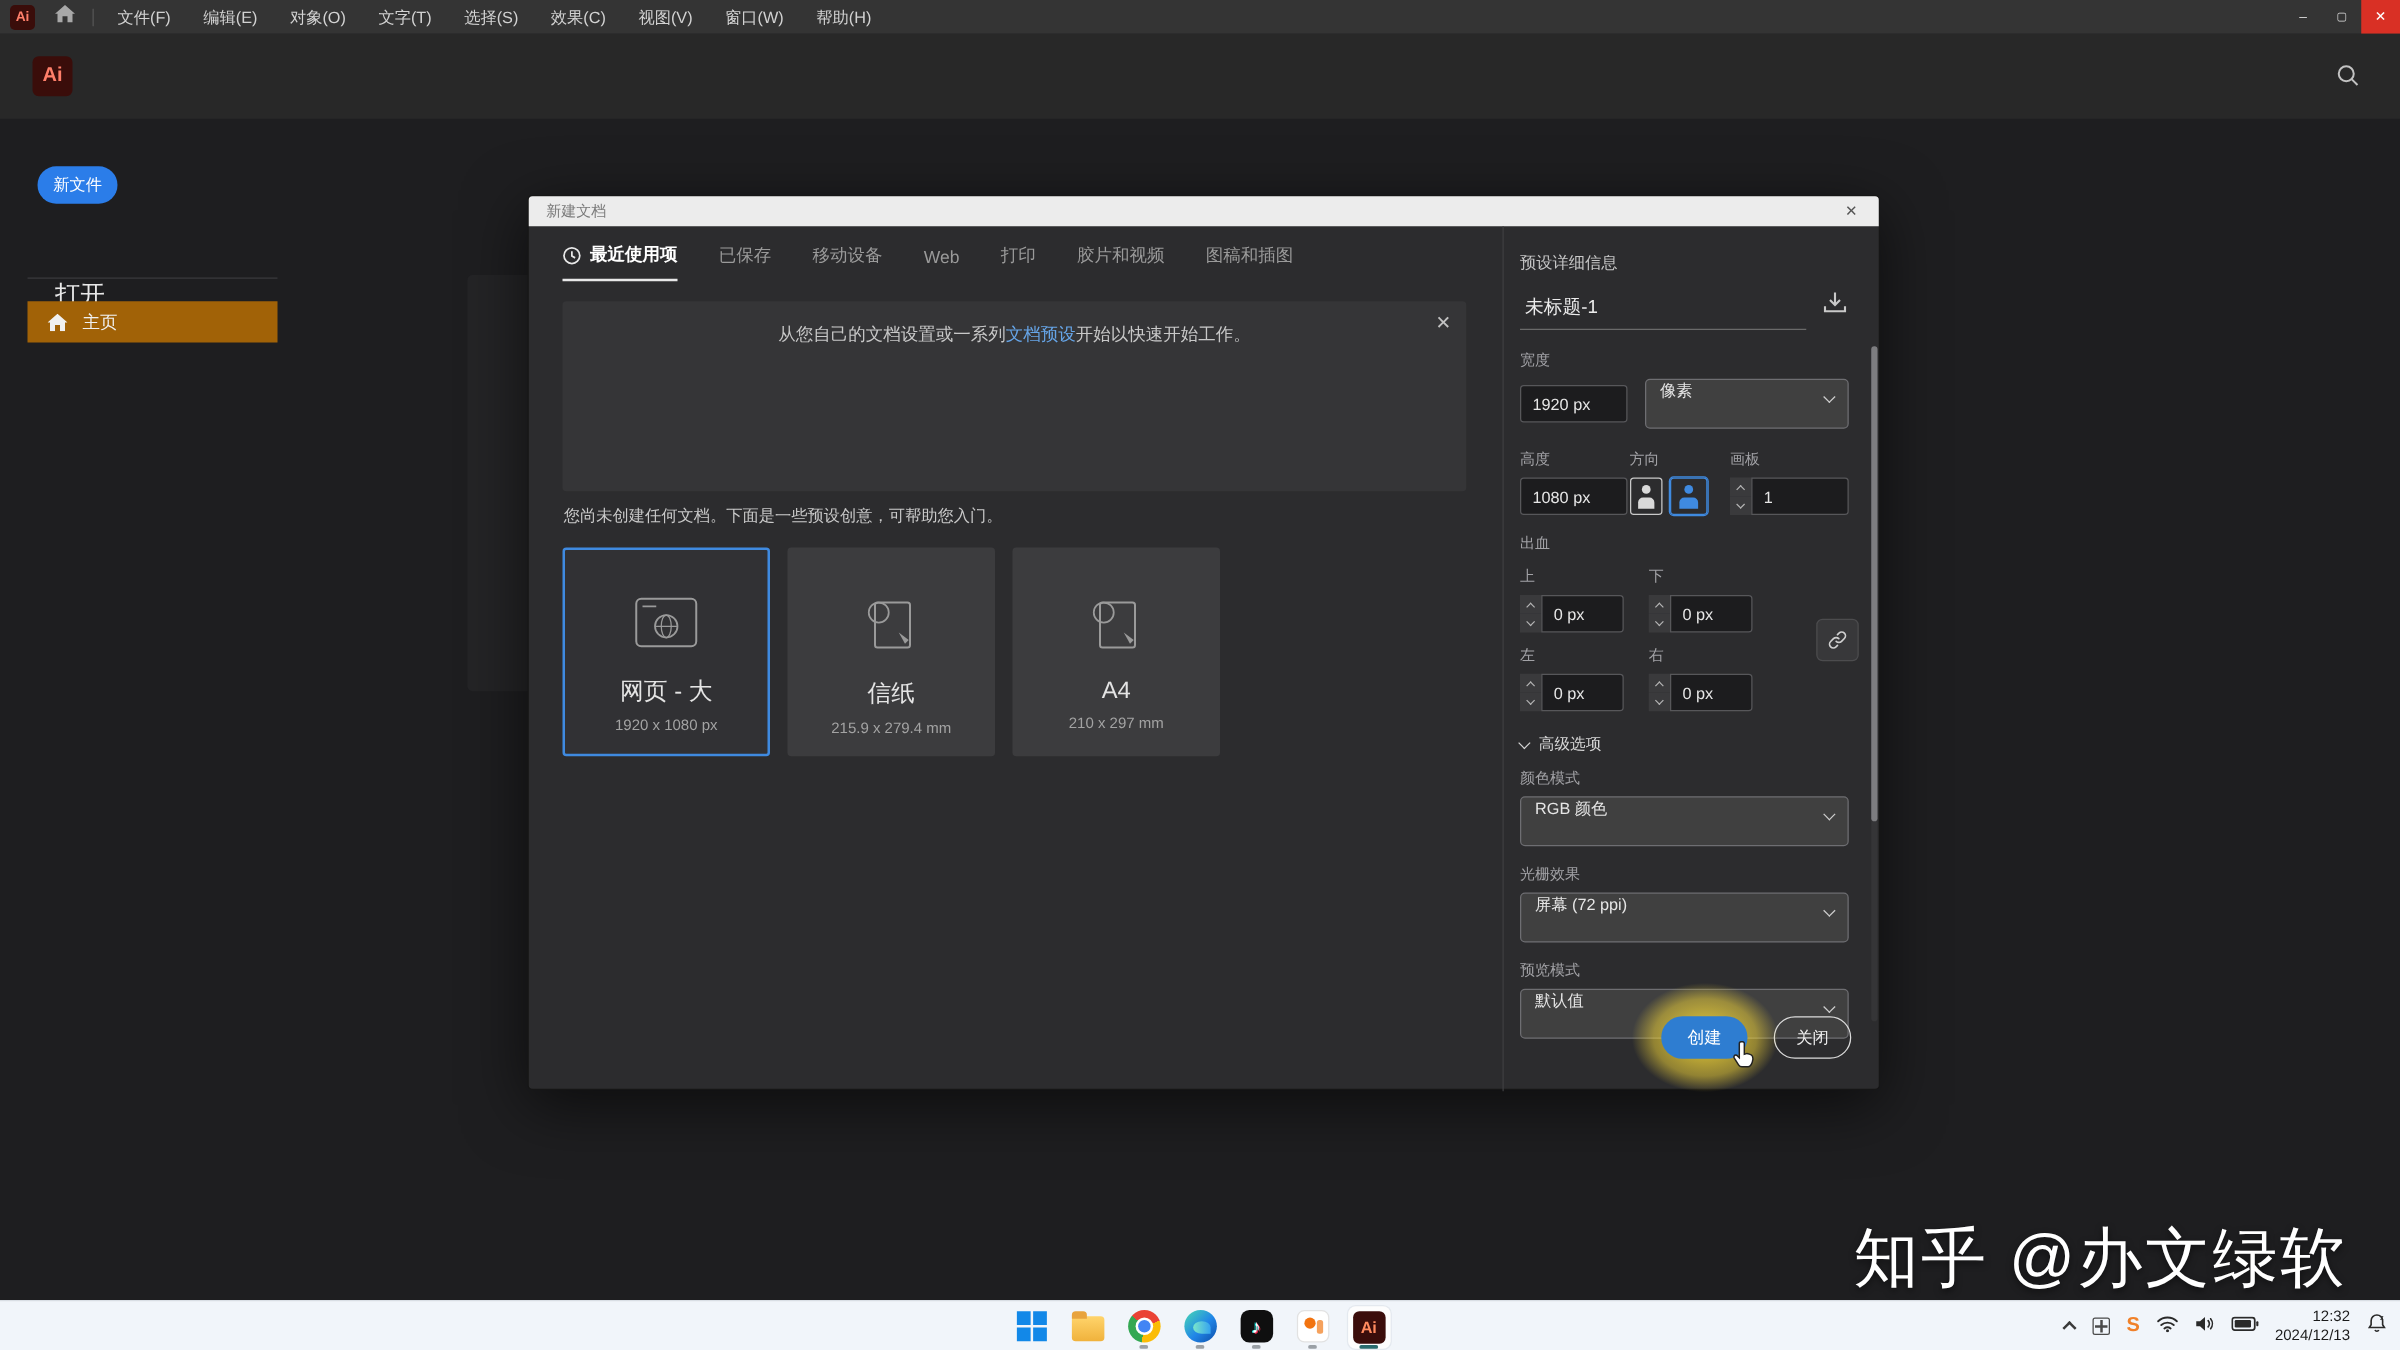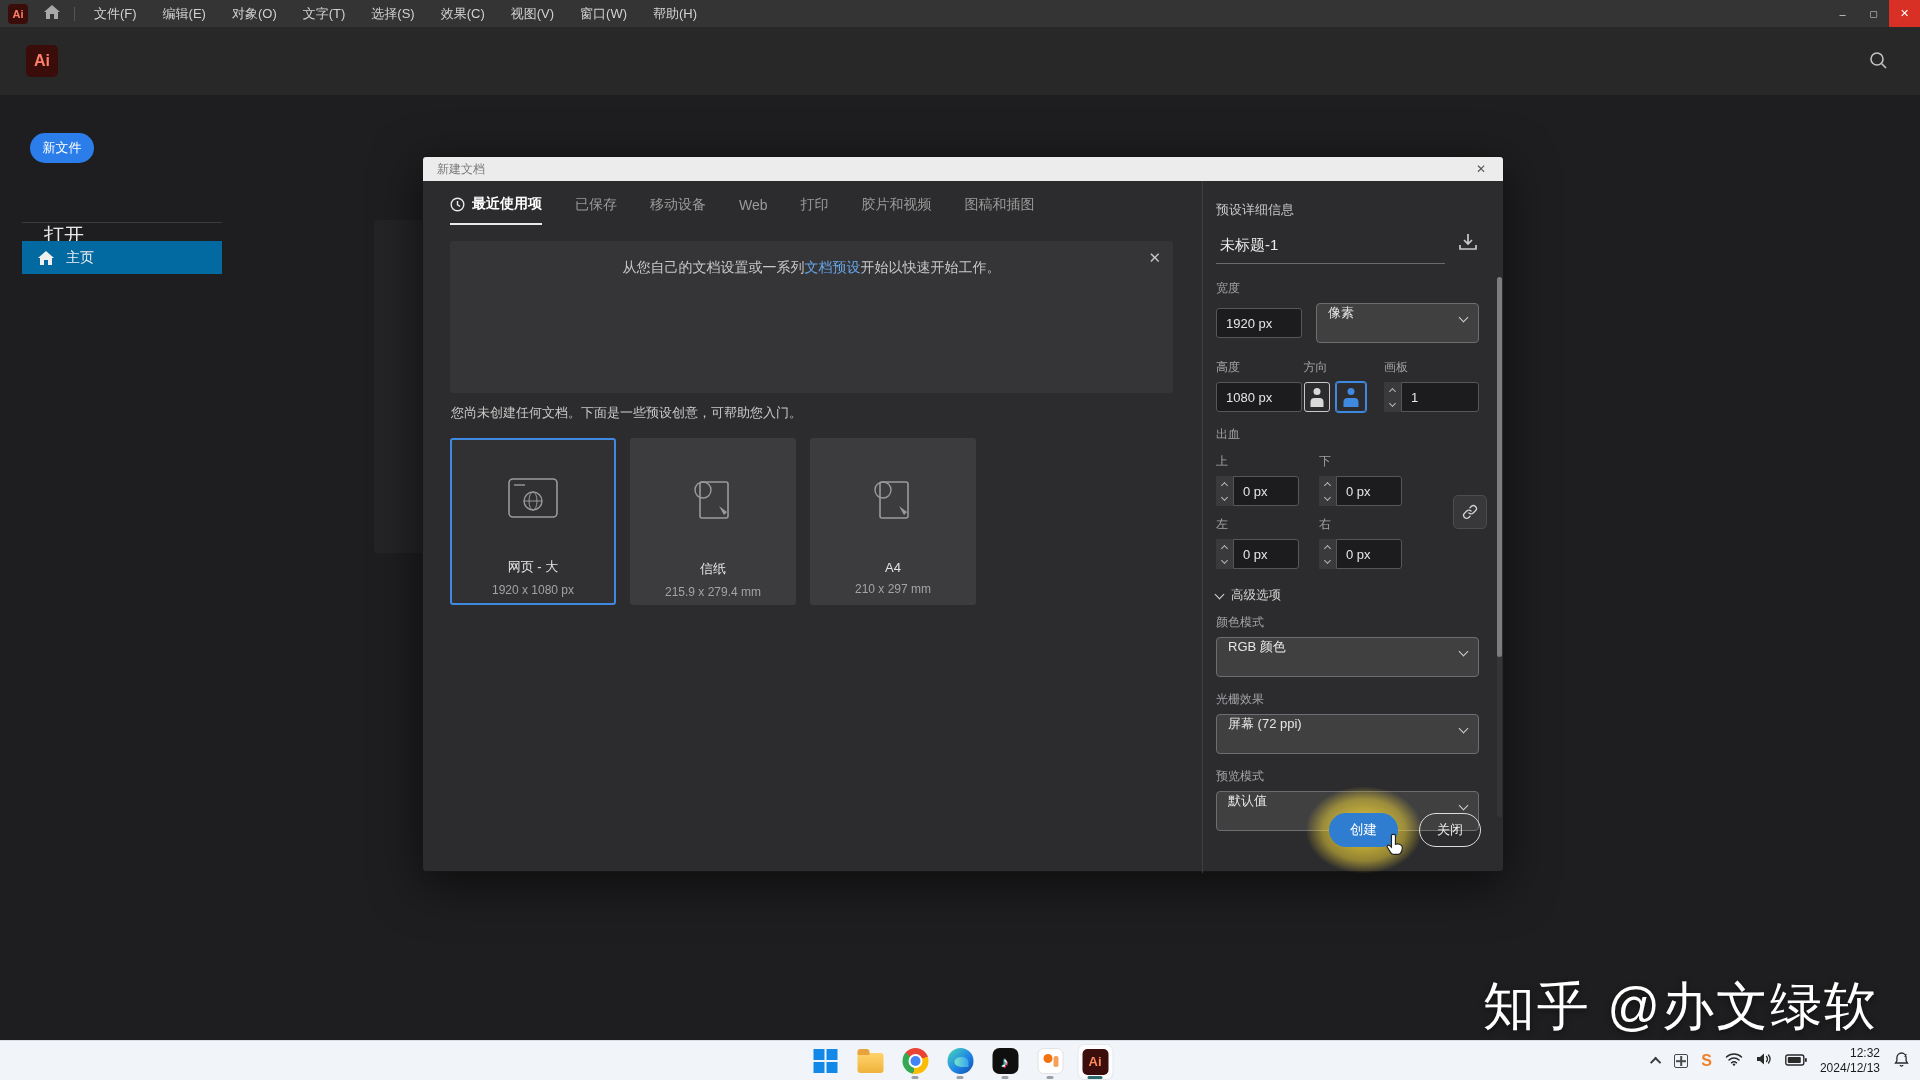--- a/index.html
+++ b/index.html
@@ -20,21 +20,21 @@
   
   .toolbar { position:absolute; left:0; top:27px; width:1920px; height:68px; background:#282828; }
   .ai-badge-lg { position:absolute; left:26px; top:18px; width:32px; height:32px; background:#3a0d0a; border-radius:5px; color:#ff7f6a; font-size:16px; font-weight:bold; display:flex; align-items:center; justify-content:center; }
   .tb-search { position:absolute; right:32px; top:24px; }
 
   
   .bg-panel { position:absolute; left:374px; top:220px; width:607px; height:333px; background:#242426; border-radius:4px; }
   .new-file-btn { position:absolute; left:30px; top:133px; width:64px; height:30px; background:#2b7de9; border:none; border-radius:15px; color:#fff; font-size:13px; display:flex; align-items:center; justify-content:center; }
   .open-btn { position:absolute; left:44px; top:182px; color:#e8e8e8; font-size:20px;margin-top:40px; }
   .side-divider { position:absolute; left:22px; top:222px; width:200px; height:1px; background:#3a3a3c; }
-  .home-row { position:absolute; left:22px; top:241px; width:200px; height:33px; background:#0369a1; display:flex; align-items:center; color:#f0f0f0; font-size:14px; }
+  .home-row { position:absolute; left:22px; top:241px; width:200px; height:33px; background:#a16207; display:flex; align-items:center; color:#f0f0f0; font-size:14px; }
   .home-row svg { margin:0 12px 0 16px; }
 
   
   .dialog { position:absolute; left:422px; top:156px; width:1082px; height:716px; background:#2c2c2e; border:1px solid #161616; border-radius:4px; box-shadow:0 12px 50px rgba(0,0,0,.6); }
   .dlg-titlebar { position:absolute; left:0; top:0; width:100%; height:24px; background:#ececec; border-radius:3px 3px 0 0; display:flex; align-items:center; }
   .dlg-title { color:#7a7a7a; font-size:12px; margin-left:14px; }
   .dlg-close { position:absolute; right:10px; top:0; height:24px; width:24px; display:flex; align-items:center; justify-content:center; color:#555; font-size:12px; }
 
   .dlg-tabs { position:absolute; left:27px; top:38px; display:flex; gap:33px;justify-content:flex-end; }
   .tab { color:#9a9a9a; font-size:14px; padding-bottom:10px; display:flex; align-items:center; gap:7px; }
@@ -44,21 +44,21 @@
   .hero-close { position:absolute; right:12px; top:8px; color:#c2c2c2; font-size:15px; }
   .hero-heading { margin-top:36px; color:#f2f2f2; font-size:27px; letter-spacing:1px; }
   .hero-sub { margin-top:18px; color:#c8c8c8; font-size:14px; }
   .hero-sub a { color:#66a5e8; text-decoration:none; }
 
   .intro { position:absolute; left:28px; top:247px; color:#c9c9c9; font-size:13px; }
 
   .cards { position:absolute; left:27px; top:281px; display:flex; gap:14px; }
   .card { width:166px; height:167px; background:#3c3c3e; border-radius:3px; display:flex; flex-direction:column; align-items:center; padding-top:38px; }
   .card.selected { background:#313134; border:2px solid #3f8ae0; padding-top:36px; }
-  .card-name { margin-top:38px; color:#e4e4e4; font-size:13px; }
+  .card-name { margin-top:20px; color:#e4e4e4; font-size:19px; }
   .card-size { margin-top:7px; color:#a3a3a3; font-size:12px; }
 
   .stock { position:absolute; left:27px; top:642px; width:723px; height:59px; background:#323234; border-radius:3px; }
   .stock-mag { position:absolute; left:170px; top:19px; }
   .stock-input { position:absolute; left:200px; top:16px; width:268px; background:transparent; border:none; border-bottom:1px solid #6f6f6f; color:#c9c9c9; font-size:13px; padding:4px 2px 6px; outline:none; }
   .stock-input::placeholder { color:#8f8f8f; }
   .pill-btn { border:1.5px solid #dcdcdc; background:transparent; border-radius:17px; color:#f0f0f0; font-size:13px; padding:7px 17px; }
   .stock-go { position:absolute; left:479px; top:13px; }
 
   

